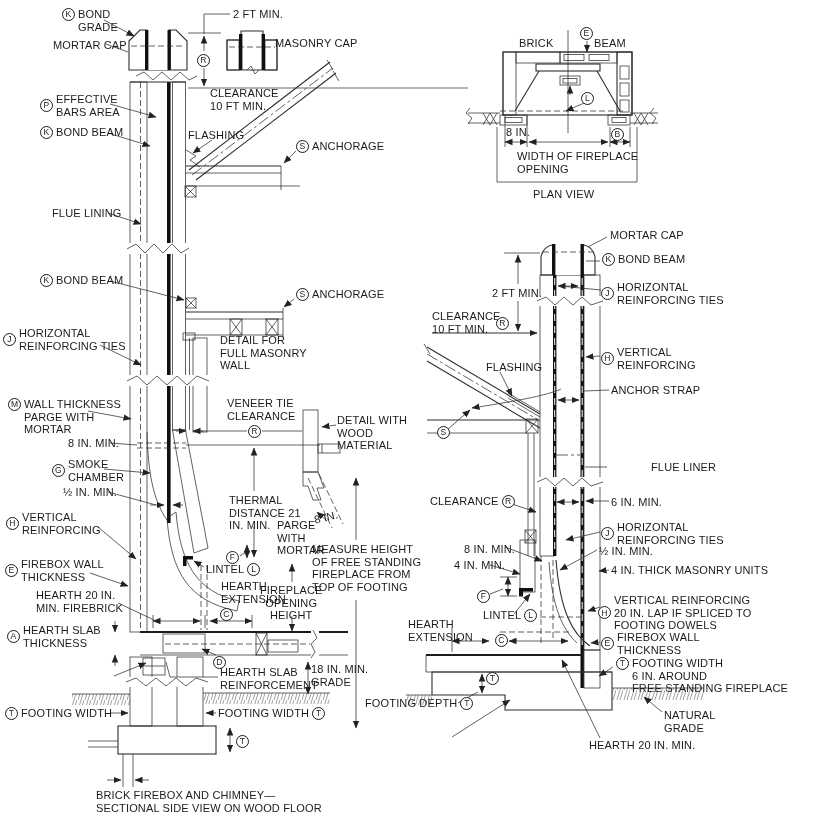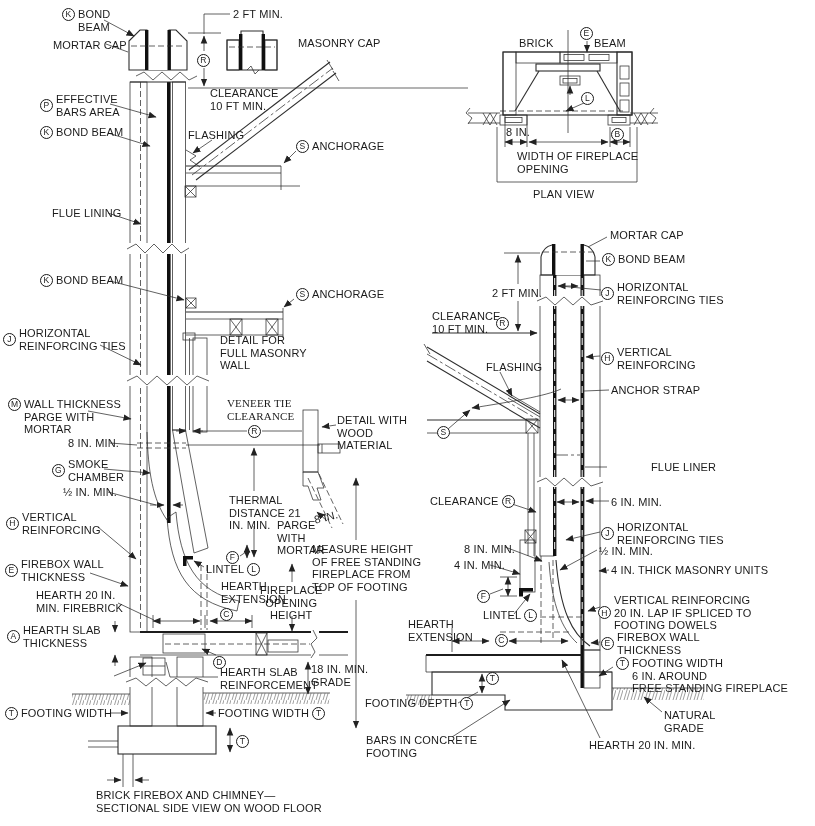--- a/index.html
+++ b/index.html
@@ -353,44 +353,44 @@
     <line x1="482" y1="674" x2="482" y2="693" class="s0" marker-start="url(#ar)" marker-end="url(#ar)"></line>
     <line x1="458" y1="703" x2="478" y2="692" class="s0"></line>
     <line x1="662" y1="712" x2="644" y2="697" class="s0" marker-end="url(#ar)"></line>
     <line x1="452" y1="737" x2="510" y2="700" class="s0" marker-end="url(#ar)"></line>
     <line x1="600" y1="738" x2="562" y2="660" class="s0" marker-end="url(#ar)"></line>
   </g>
 </svg>
 
 <div id="labels-layer">
       <div class="lb" style="left: 62px; top: 8px; display: flex; align-items: flex-start;"><span class="cc">K</span><span class="tx">BOND
-BEAM</span></div>
+GRADE</span></div>
       <div class="lb" style="left: 53px; top: 39px;"><span class="tx">MORTAR CAP</span></div>
       <div class="lb" style="left: 233px; top: 8px;"><span class="tx">2 FT MIN.</span></div>
-      <div class="lb" style="left: 298px; top: 37px; text-align: center;"><span class="tx">MASONRY CAP</span></div>
+      <div class="lb" style="left: 275px; top: 37px; text-align: center;"><span class="tx">MASONRY CAP</span></div>
       <div class="lb" style="left: 197px; top: 53px;"><span class="cc">R</span></div>
       <div class="lb" style="left: 40px; top: 93px; display: flex; align-items: center;"><span class="cc">P</span><span class="tx">EFFECTIVE
 BARS AREA</span></div>
       <div class="lb" style="left: 40px; top: 126px; display: flex; align-items: center;"><span class="cc">K</span><span class="tx">BOND BEAM</span></div>
       <div class="lb" style="left: 210px; top: 87px;"><span class="tx">CLEARANCE
 10 FT MIN.</span></div>
       <div class="lb" style="left: 188px; top: 129px;"><span class="tx">FLASHING</span></div>
       <div class="lb" style="left: 296px; top: 140px; display: flex; align-items: center;"><span class="cc">S</span><span class="tx">ANCHORAGE</span></div>
       <div class="lb" style="left: 52px; top: 207px;"><span class="tx">FLUE LINING</span></div>
       <div class="lb" style="left: 40px; top: 274px; display: flex; align-items: center;"><span class="cc">K</span><span class="tx">BOND BEAM</span></div>
       <div class="lb" style="left: 296px; top: 288px; display: flex; align-items: center;"><span class="cc">S</span><span class="tx">ANCHORAGE</span></div>
       <div class="lb" style="left: 3px; top: 327px; display: flex; align-items: center;"><span class="cc">J</span><span class="tx">HORIZONTAL
 REINFORCING TIES</span></div>
       <div class="lb" style="left: 220px; top: 334px;"><span class="tx">DETAIL FOR
 FULL MASONRY
 WALL</span></div>
       <div class="lb" style="left: 8px; top: 398px; display: flex; align-items: flex-start;"><span class="cc">M</span><span class="tx">WALL THICKNESS
 PARGE WITH
 MORTAR</span></div>
-      <div class="lb" style="left: 227px; top: 397px; font-family: Liberation Serif, serif;"><span class="tx">VENEER TIE
+      <div class="lb" style="left: 227px; top: 397px;"><span class="tx">VENEER TIE
 CLEARANCE</span></div>
       <div class="lb" style="left: 248px; top: 424px;"><span class="cc">R</span></div>
       <div class="lb" style="left: 68px; top: 437px;"><span class="tx">8 IN. MIN.</span></div>
       <div class="lb" style="left: 52px; top: 458px; display: flex; align-items: center;"><span class="cc">G</span><span class="tx">SMOKE
 CHAMBER</span></div>
       <div class="lb" style="left: 63px; top: 486px;"><span class="tx">½ IN. MIN.</span></div>
       <div class="lb" style="left: 6px; top: 511px; display: flex; align-items: center;"><span class="cc">H</span><span class="tx">VERTICAL
 REINFORCING</span></div>
       <div class="lb" style="left: 229px; top: 494px;"><span class="tx">THERMAL
 DISTANCE 21
@@ -471,17 +471,15 @@
       <div class="lb" style="left: 495px; top: 633px;"><span class="cc">C</span></div>
       <div class="lb" style="left: 601px; top: 631px; display: flex; align-items: center;"><span class="cc">E</span><span class="tx">FIREBOX WALL
 THICKNESS</span></div>
       <div class="lb" style="left: 616px; top: 657px; display: flex; align-items: flex-start;"><span class="cc">T</span><span class="tx">FOOTING WIDTH
 6 IN. AROUND
 FREE STANDING FIREPLACE</span></div>
       <div class="lb" style="left: 486px; top: 671px;"><span class="cc">T</span></div>
       <div class="lb" style="left: 365px; top: 697px; display: flex; align-items: center;"><span class="tx">FOOTING DEPTH</span><span class="cc after">T</span></div>
       <div class="lb" style="left: 664px; top: 709px;"><span class="tx">NATURAL
 GRADE</span></div>
-      <div class="lb" style="left: 366px; top: 734px;"><span class="tx">BARS IN CONCRETE
-FOOTING</span></div>
       <div class="lb" style="left: 589px; top: 739px;"><span class="tx">HEARTH 20 IN. MIN.</span></div>
     </div>
 </div>
 
 </body></html>

